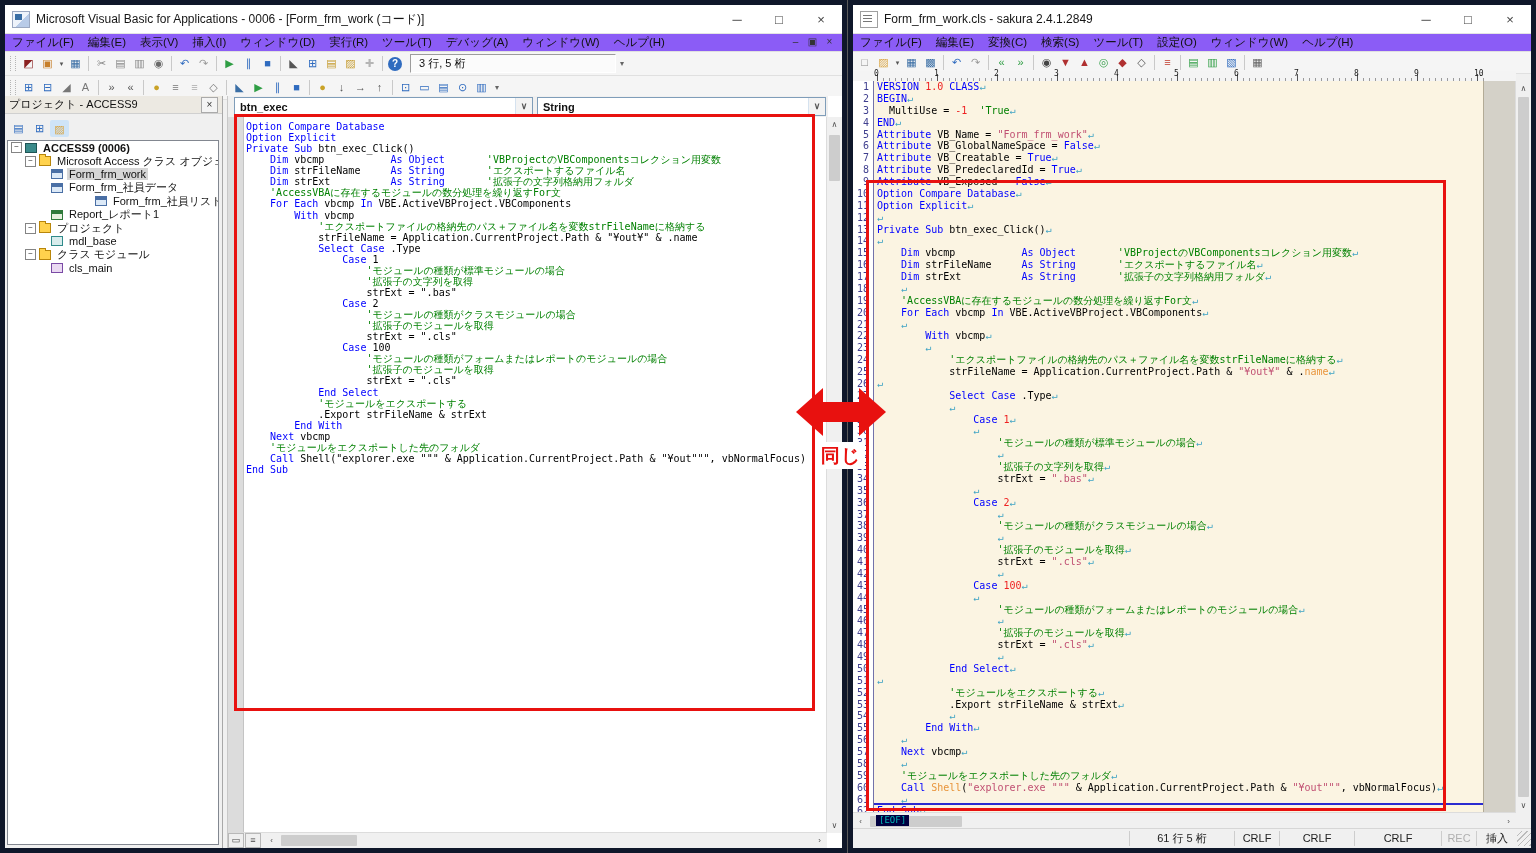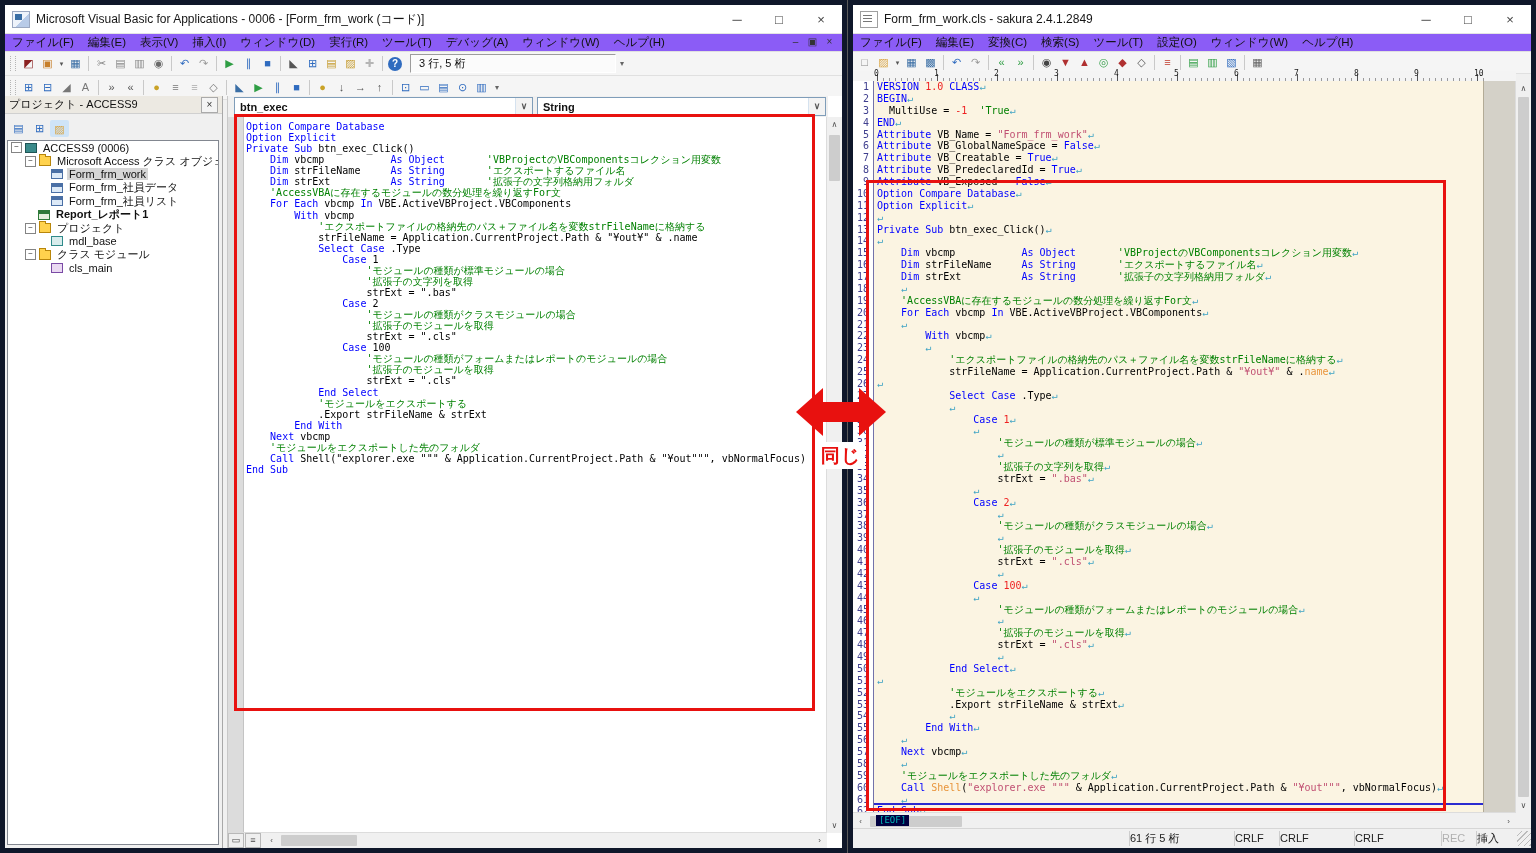--- a/index.html
+++ b/index.html
@@ -45,21 +45,21 @@
   .ico.folder{background:#ffd24d;border:1px solid #b8860b}
   .ico.folder:before{content:"";position:absolute;top:-3px;left:-1px;width:5px;height:2px;background:#ffd24d;border:1px solid #b8860b;border-bottom:none}
   .ico.form{background:#dce9f7;border:1px solid #4a6fa5}
   .ico.form:before{content:"";position:absolute;top:0;left:0;right:0;height:3px;background:#4a6fa5}
   .ico.report{background:#e6f0de;border:1px solid #2f7a3a}
   .ico.report:before{content:"";position:absolute;top:0;left:0;right:0;height:3px;background:#2f7a3a}
   .ico.module{background:#d8ecec;border:1px solid #2f8a8a}
   .ico.class{background:#ead9f2;border:1px solid #7a4aa5}
   .tlabel{padding:0 2px}
   .trow.sel .tlabel{background:#d6d6d6}
-  .trow.bold .tlabel{font-weight:normal}
+  .trow.bold .tlabel{font-weight:bold}
   
   #code-region{position:absolute;left:222px;top:91px;right:0;bottom:0;background:#fff;border-left:1px solid #c8c8c8}
   .combo-row{position:absolute;left:0;right:14px;top:0;height:21px;background:#f0f0f0;display:flex;align-items:center}
   .combo{height:19px;background:#fff;border:1px solid #7f9db9;display:flex;align-items:center;font-size:11px;font-weight:bold;padding-left:5px;box-sizing:border-box}
   #combo-object{width:299px;margin-left:6px}
   #combo-event{flex:1;margin-left:4px;margin-right:2px}
   .carrow{margin-left:auto;width:16px;text-align:center;color:#555;font-size:9px;background:#f3f3f3;align-self:stretch;line-height:17px;border-left:1px solid #d5e2ef}
   #vba-margin{position:absolute;left:0;top:21px;width:15px;bottom:15px;background:#dcdcdc;border-right:1px solid #c4c4c4}
   #vba-code{position:absolute;left:18px;top:25px;right:20px;bottom:15px;font-family:"DejaVu Sans Mono","Liberation Mono",monospace;font-size:10px;line-height:11.07px;white-space:pre;overflow:hidden;color:#000}
   .cl{height:inherit}
@@ -93,21 +93,21 @@
   #sk-code .tk-f{color:#e8953c}
   #sk-code .tk-e{color:#3fa3c4}
   #sk-cursorline{position:absolute;left:21px;width:609px;top:798px;height:2px;background:#2b2bd0;z-index:4}
   #sk-eof{position:absolute;left:23px;top:810px;height:11px;line-height:11px;padding:0 3px;background:#000040;color:#00b8b8;font-family:"DejaVu Sans Mono",monospace;font-size:9px;z-index:6}
   #sk-vscroll{right:0;top:76px;width:15px;bottom:35px}
   #sk-vthumb{position:absolute;left:2px;right:2px;top:16px;bottom:16px}
   #sk-hscroll{left:0;right:15px;bottom:19px;height:16px}
   #sk-hthumb{width:92px;height:11px;margin-left:2px}
   #sk-corner{position:absolute;right:0;bottom:19px;width:15px;height:16px;background:#f0f0f0}
   #sk-status{position:absolute;left:0;right:0;bottom:0;height:19px;background:#f0f0f0;border-top:1px solid #d6d6d6;display:flex;align-items:center;font-size:11px;color:#222}
-  .seg{border-left:1px solid #cdcdcd;height:15px;line-height:15px;white-space:nowrap}
+  .seg{border-left:1px solid #cdcdcd;height:15px;line-height:15px;text-align:center;white-space:nowrap}
   .seg.pos{width:104px}.seg.eol1{width:44px}.seg.eol2{width:74px}.seg.enc{width:86px}.seg.rec{width:34px;color:#b0b0b0}.seg.ins{width:40px}
   .grip{width:14px;height:15px;background:repeating-linear-gradient(135deg,transparent 0 3px,#bbb 3px 4px)}
   
   .hl-rect{position:absolute;border:3px solid #e8110f;box-sizing:border-box;z-index:50}
   #hl-left{left:234px;top:114px;width:581px;height:597px}
   #hl-right{left:866px;top:180px;width:580px;height:631px}
   #same-arrow{position:absolute;left:796px;top:388px;width:90px;height:48px;z-index:60}
   #same-arrow .a-l{position:absolute;left:0;top:0;width:0;height:0;border-top:24px solid transparent;border-bottom:24px solid transparent;border-right:27px solid #e8110f}
   #same-arrow .a-r{position:absolute;right:0;top:0;width:0;height:0;border-top:24px solid transparent;border-bottom:24px solid transparent;border-left:27px solid #e8110f}
   #same-arrow .a-bar{position:absolute;left:25px;right:25px;top:14px;bottom:14px;background:#e8110f}
@@ -232,26 +232,26 @@
         <div class="trow sel" style="padding-left: 31px;">
           <span class="texp-sp"></span>
           <span class="ico form"></span>
           <span class="tlabel">Form_frm_work</span>
         </div>
         <div class="trow" style="padding-left: 31px;">
           <span class="texp-sp"></span>
           <span class="ico form"></span>
           <span class="tlabel">Form_frm_社員データ</span>
         </div>
-        <div class="trow" style="padding-left: 31px;">
+        <div class="trow" style="padding-left: 31px; margin-left: 44px;">
           <span class="texp-sp"></span>
           <span class="ico form"></span>
           <span class="tlabel">Form_frm_社員リスト</span>
         </div>
-        <div class="trow" style="padding-left: 18px; font-weight: bold;">
+        <div class="trow" style="padding-left: 31px;">
           <span class="texp-sp"></span>
           <span class="ico report"></span>
           <span class="tlabel">Report_レポート1</span>
         </div>
         <div class="trow" style="padding-left: 17px;">
           <span class="texp">−</span>
           <span class="ico folder"></span>
           <span class="tlabel">プロジェクト</span>
         </div>
         <div class="trow" style="padding-left: 31px;">

